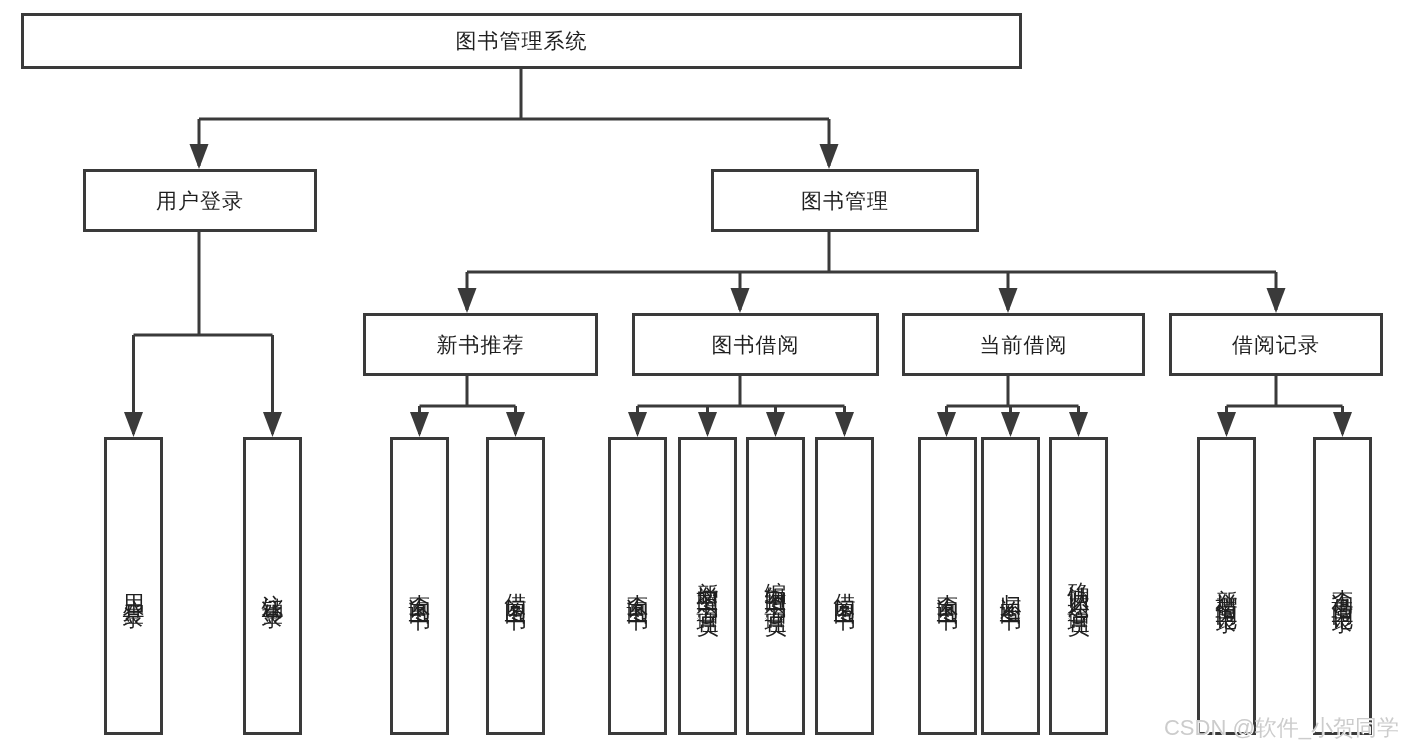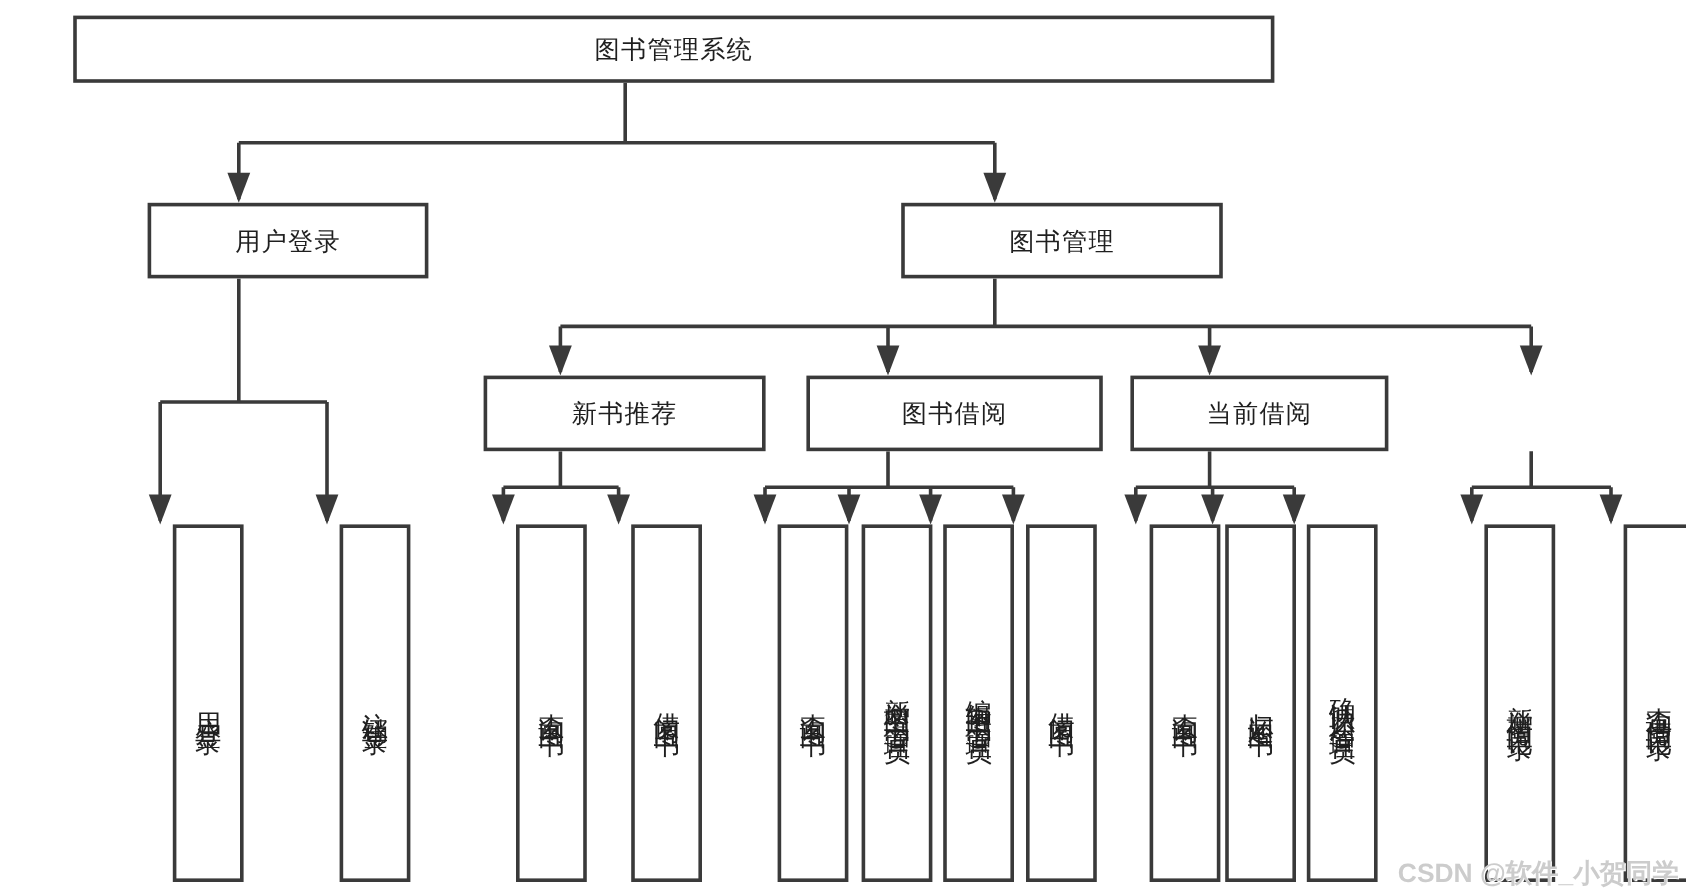--- a/index.html
+++ b/index.html
@@ -22,39 +22,37 @@
   .connectors polygon { fill: var(--line); stroke: none; }
   .box {
     position: absolute;
     box-sizing: border-box;
     border: 3px solid var(--line);
     background: var(--box-bg);
     display: flex;
     align-items: center;
     justify-content: center;
     color: var(--text);
-    margin-left: 40px;
   }
   .box.h { font-size: 21px; letter-spacing: 1px; }
   .vtext {
     writing-mode: vertical-rl;
     text-orientation: mixed;
     font-size: 22px;
     letter-spacing: 5px;
     line-height: 1;
   }
   .watermark {
     position: absolute;
     right: 6px;
     top: 713px;
     font-size: 22px;
     color: var(--watermark);
     text-shadow: 1px 1px 0 #ffffff;
     white-space: nowrap;
-    font-weight: bold;
   }
 </style>
 </head>
 <body>
 
 <div class="stage">
 
   <svg class="connectors" viewBox="0 0 1405 747" xmlns="http://www.w3.org/2000/svg">
 
     <path d="M521 69 V119 M199 119 H829 M199 119 V166 M829 119 V166"></path>
@@ -104,22 +102,25 @@
   <div class="box h" style="left:711px;top:169px;width:268px;height:63px">
     <span>图书管理</span>
   </div>
 
   <div class="box h" style="left:363px;top:313px;width:235px;height:63px">
     <span>新书推荐</span>
   </div>
   <div class="box h" style="left:632px;top:313px;width:247px;height:63px">
     <span>图书借阅</span>
   </div>
-  <div class="box h" style="left:902px;top:313px;width:215px;height:63px">
+  <div class="box h" style="left:902px;top:313px;width:243px;height:63px">
     <span>当前借阅</span>
+  </div>
+  <div class="box h" style="left:1169px;top:313px;width:214px;height:63px">
+    <span>借阅记录</span>
   </div>
 
   <div class="box v" style="left:104px;top:437px;width:59px;height:298px">
     <span class="vtext">用户登录</span>
   </div>
   <div class="box v" style="left:243px;top:437px;width:59px;height:298px">
     <span class="vtext">注销登录</span>
   </div>
 
   <div class="box v" style="left:390px;top:437px;width:59px;height:298px">

